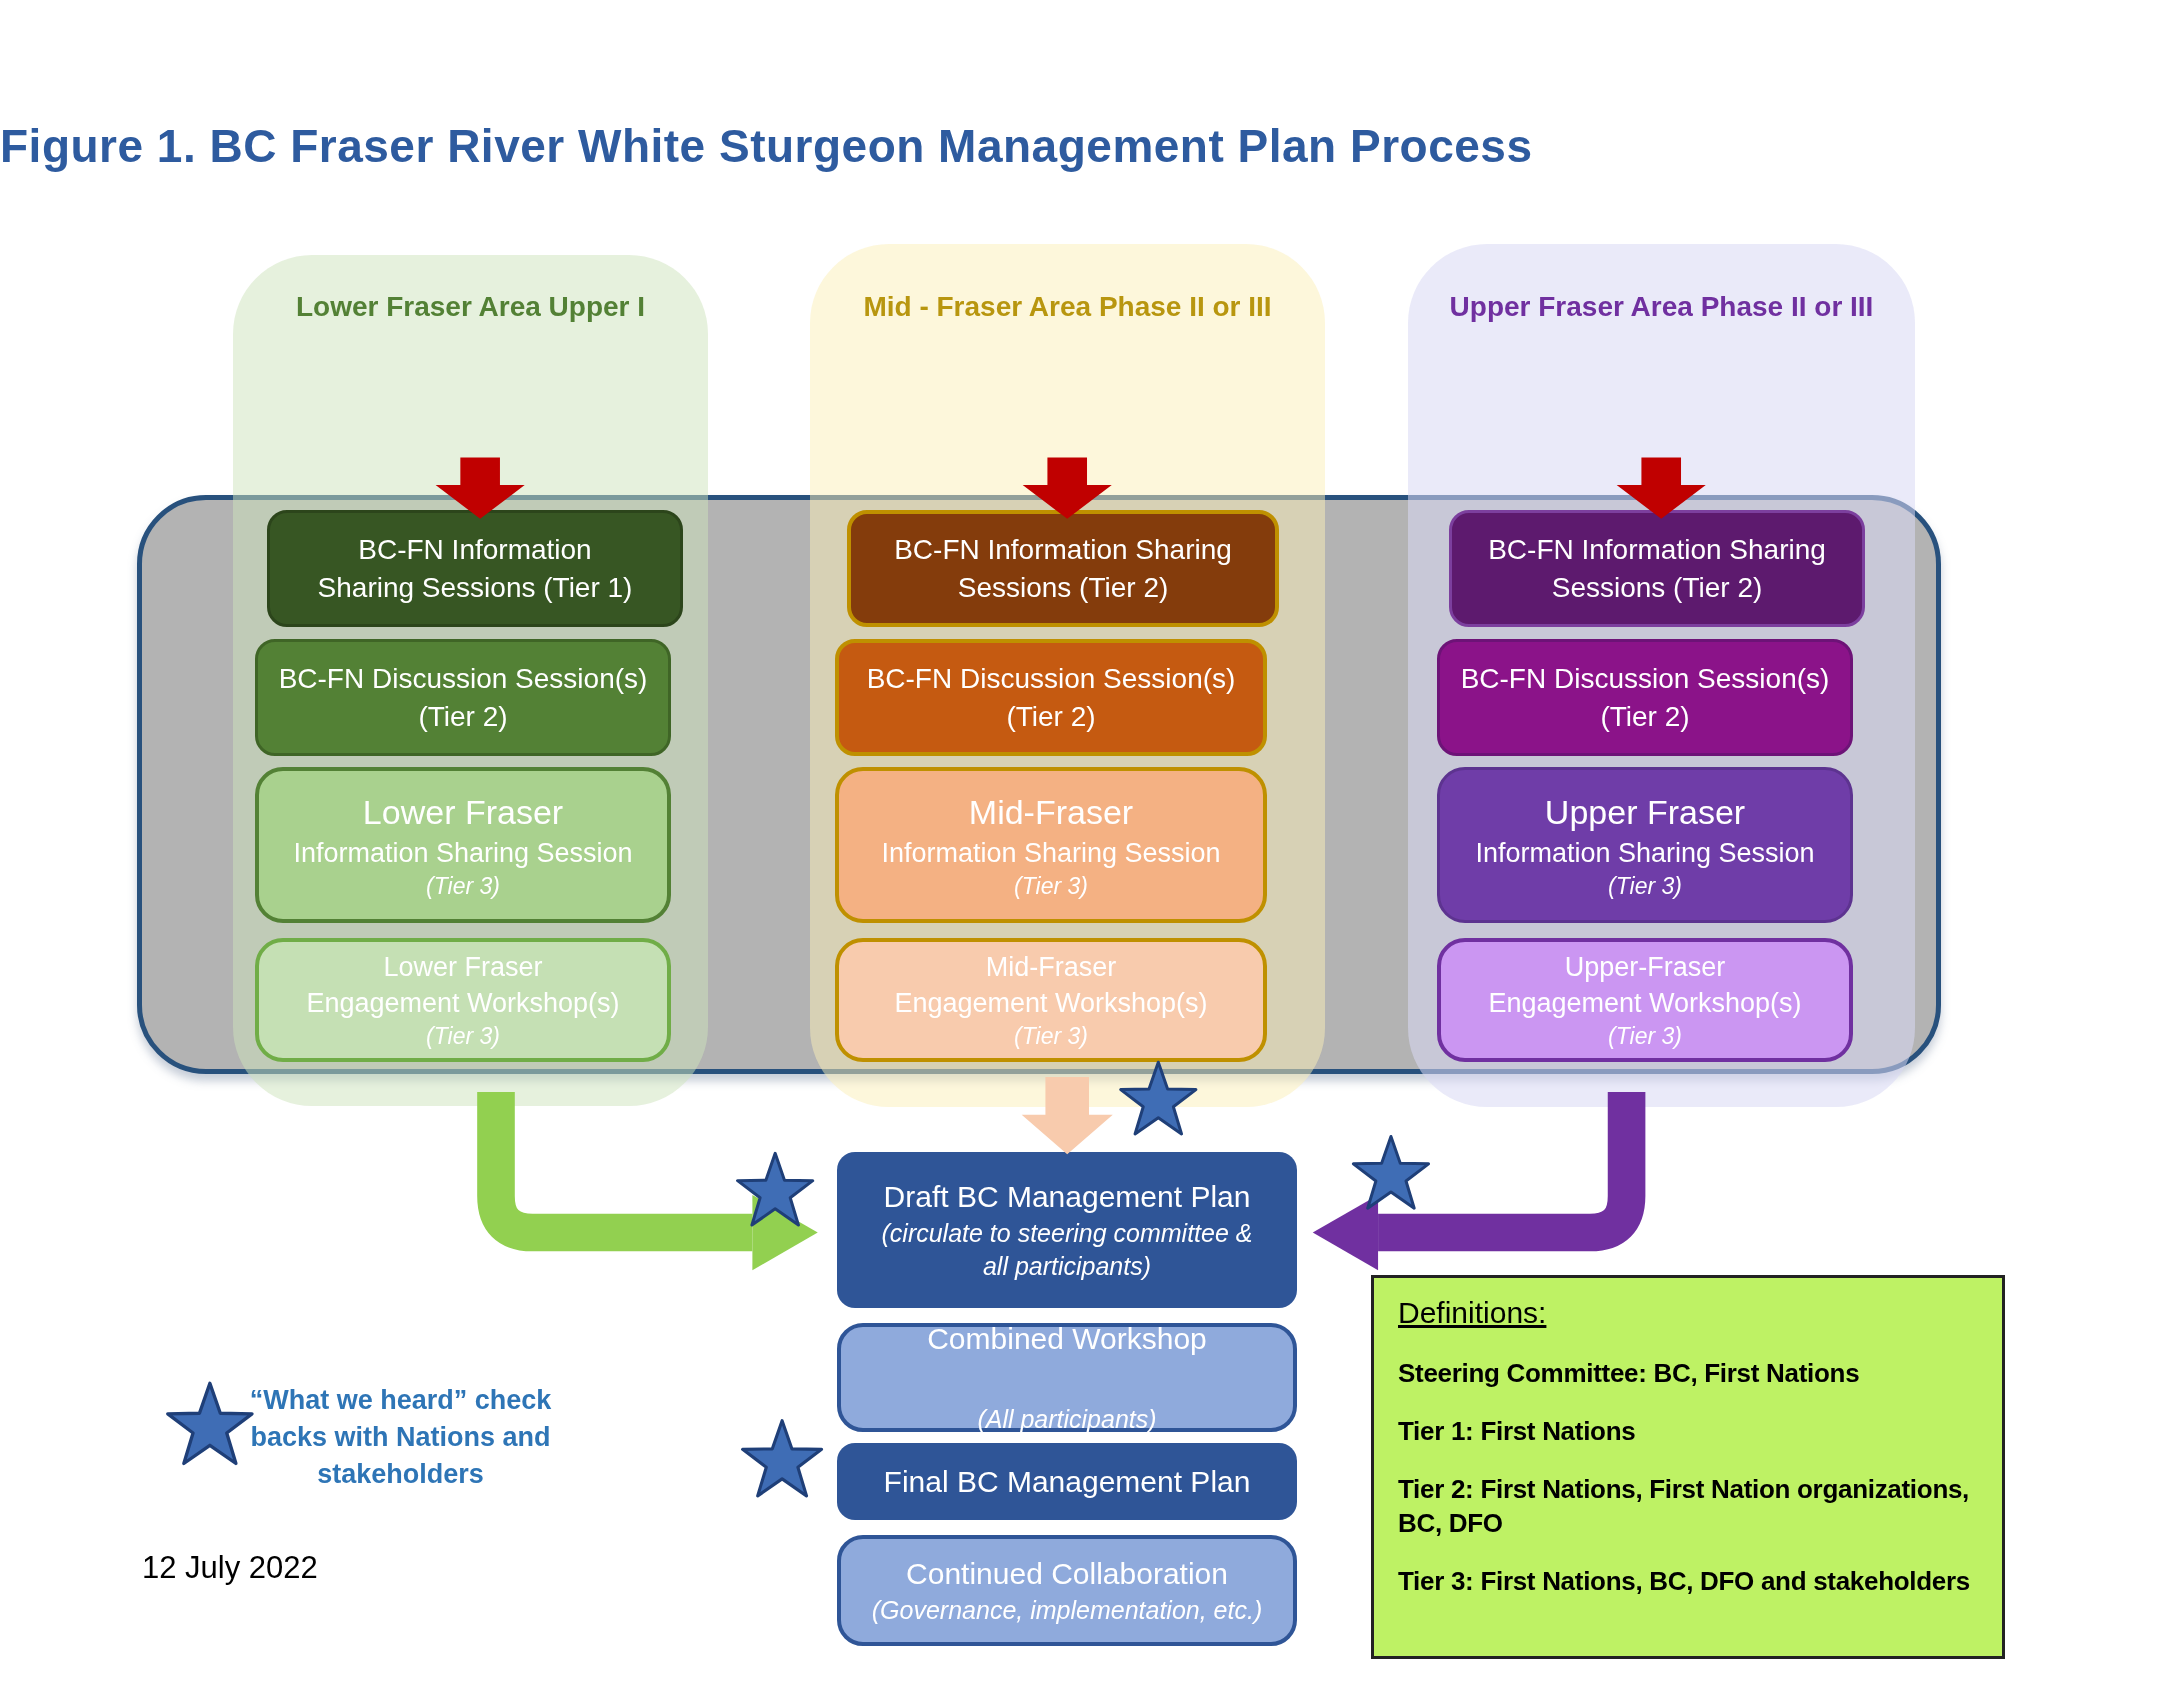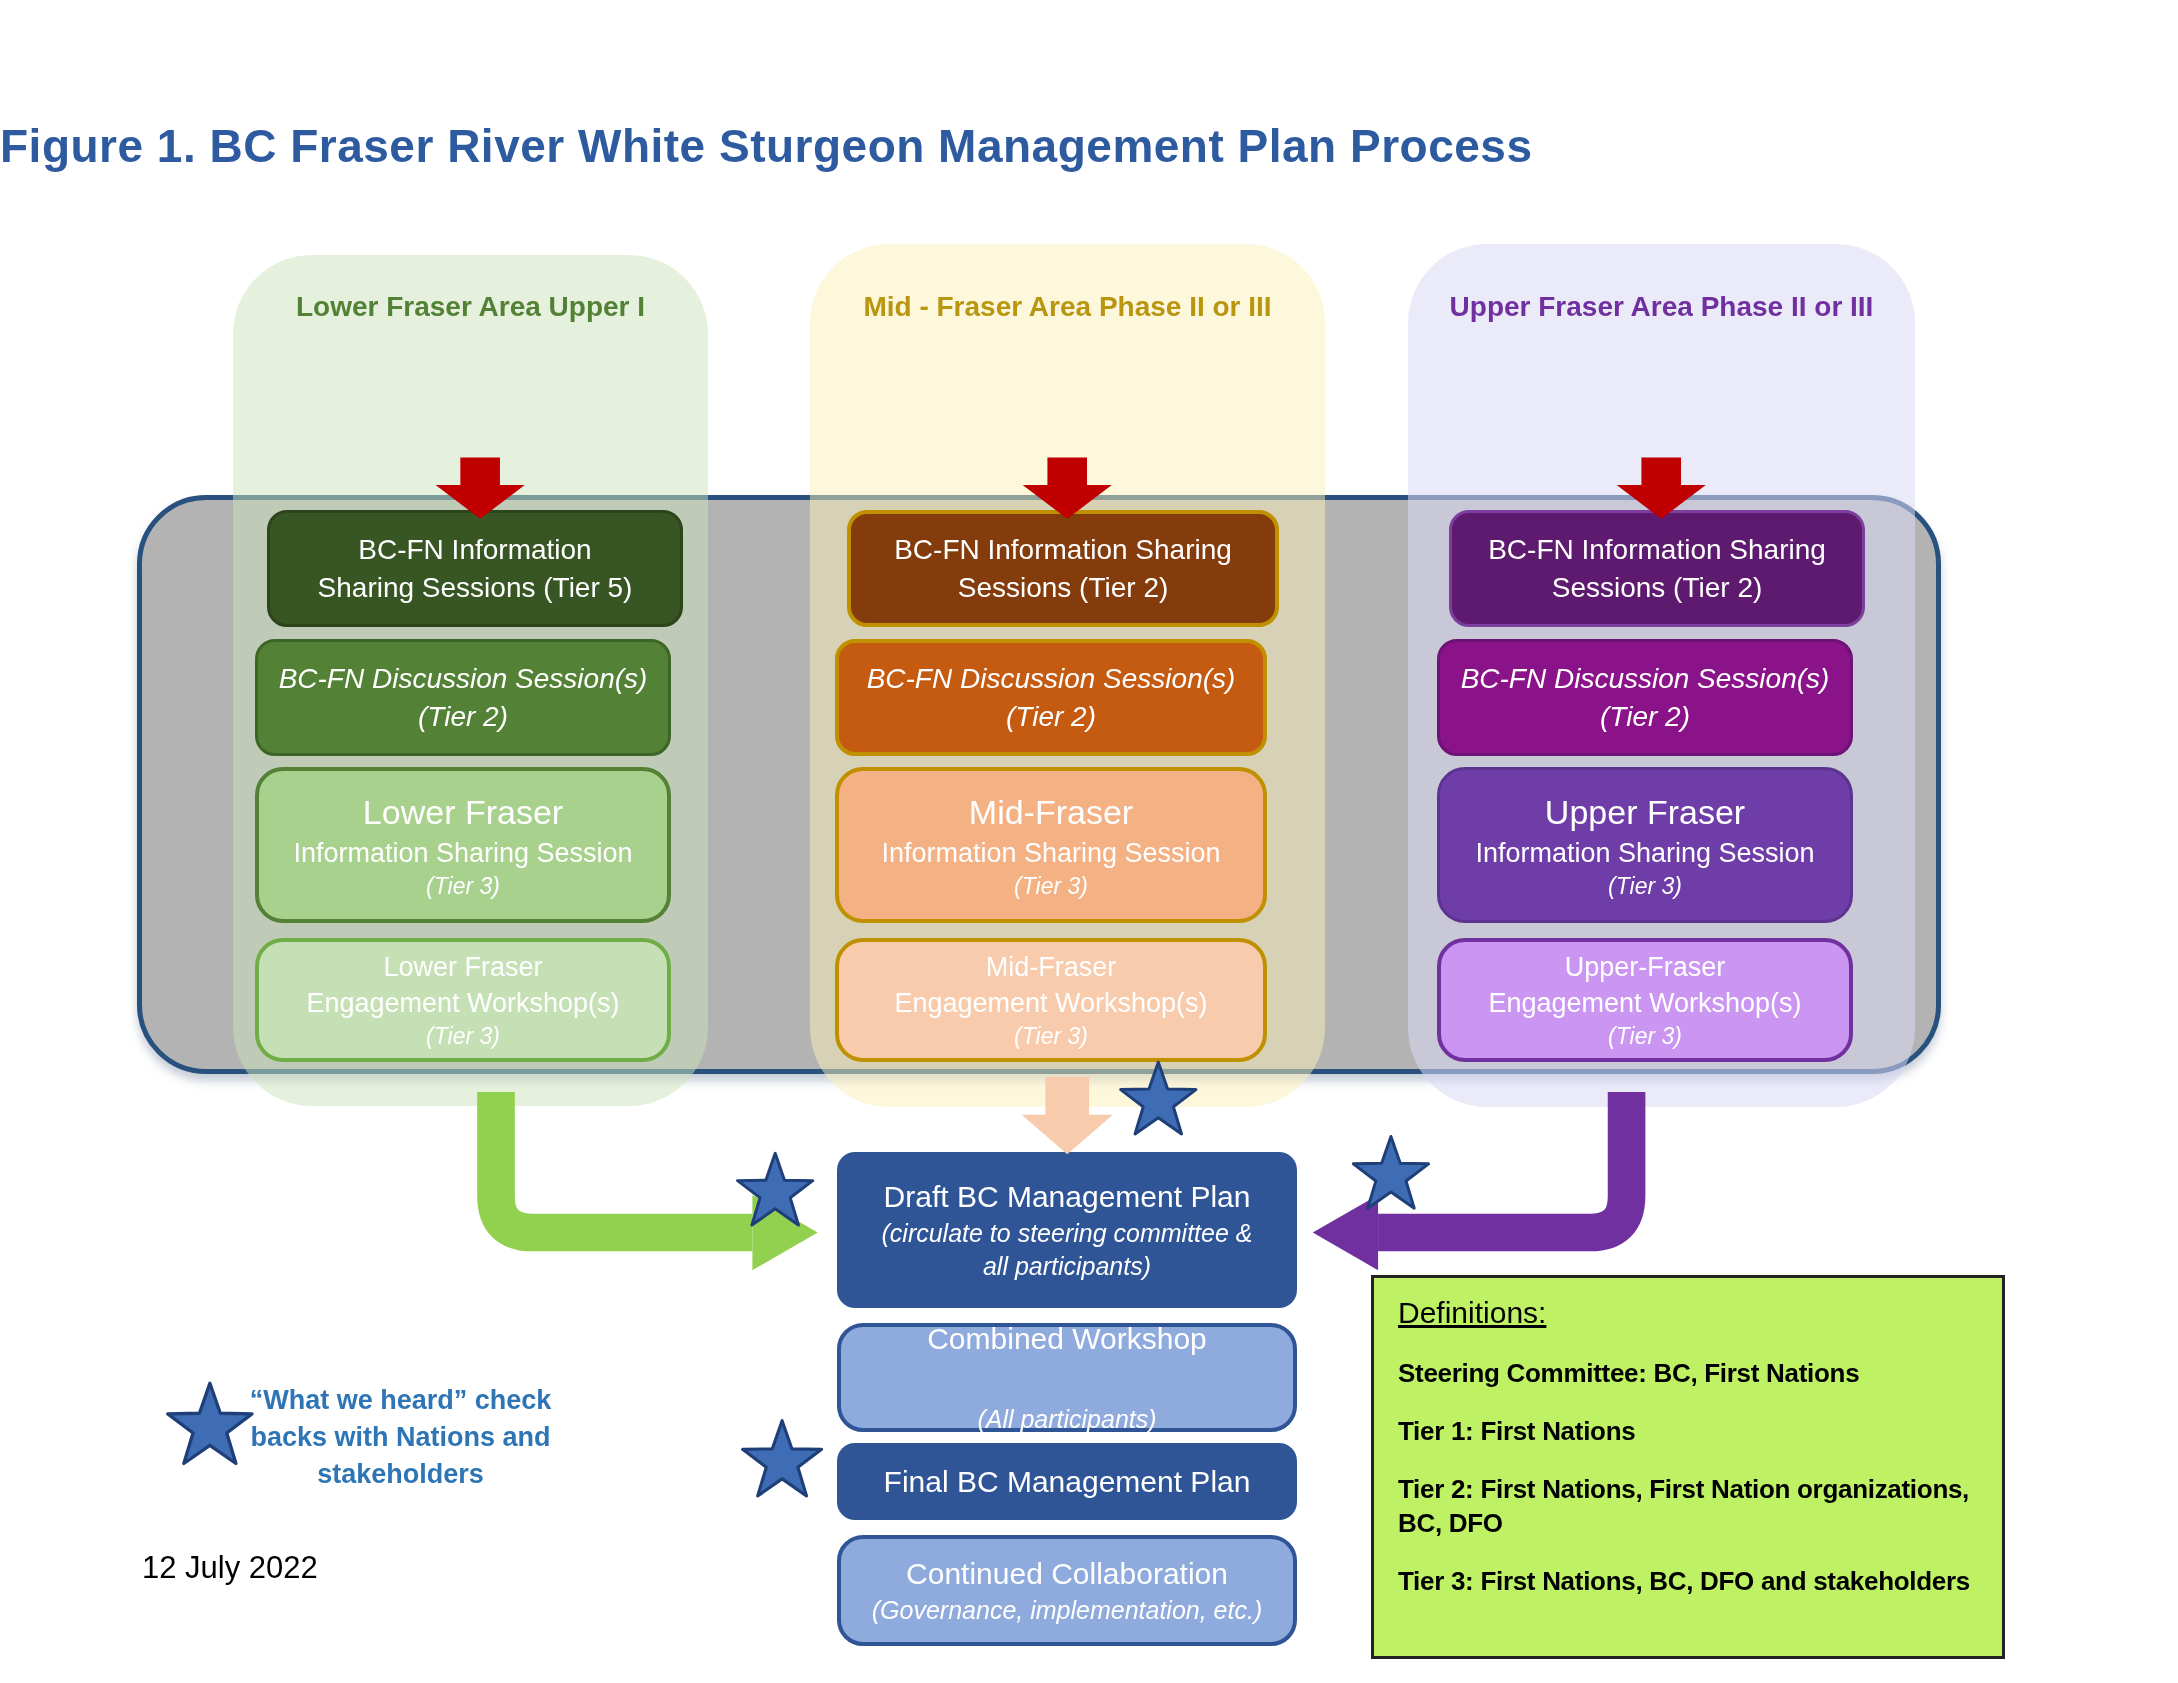--- a/index.html
+++ b/index.html
@@ -34,21 +34,21 @@
   }
   
   .box{
     position:absolute;display:flex;flex-direction:column;align-items:center;justify-content:center;
     text-align:center;color:#ffffff;box-sizing:border-box;padding:6px 14px;
   }
   .c1{left:255px;width:416px;}
   .c2{left:835px;width:432px;}
   .c3{left:1437px;width:416px;}
   .r1{top:510px;height:117px;border-radius:20px;margin-left:12px;}
-  .r2{top:639px;height:117px;border-radius:20px;font-style:italic;}
+  .r2{top:639px;height:117px;border-radius:20px;}
   .r3{top:767px;height:156px;border-radius:28px;}
   .r4{top:938px;height:124px;border-radius:28px;}
   .c1.r1{background:#375623;border:3px solid #2c451b;}
   .c1.r2{background:#538135;border:3px solid #3f6526;}
   .c1.r3{background:#a9d18e;border:4px solid #538135;}
   .c1.r4{background:#c5e0b4;border:4px solid #70ad47;}
   .c2.r1{background:#843c0c;border:4px solid #bf9000;}
   .c2.r2{background:#c55a11;border:4px solid #bf9000;}
   .c2.r3{background:#f4b183;border:4px solid #bf9000;}
   .c2.r4{background:#f8cbad;border:4px solid #bf9000;}
@@ -99,21 +99,21 @@
   <div class="colbg colbg2"></div>
   <div class="colbg colbg3"></div>
 
   <div class="colheader h1">Lower Fraser Area Upper I</div>
   <div class="colheader h2">Mid - Fraser Area Phase II or III</div>
   <div class="colheader h3">Upper Fraser Area Phase II or III</div>
 
 
   <div class="box c1 r1">
     <div class="ln">BC-FN Information</div>
-    <div class="ln">Sharing Sessions (Tier 5)</div>
+    <div class="ln">Sharing Sessions (Tier 1)</div>
   </div>
   <div class="box c1 r2">
     <div class="ln">BC-FN Discussion Session(s)</div>
     <div class="ln">(Tier 2)</div>
   </div>
   <div class="box c1 r3">
     <div class="t-title">Lower Fraser</div>
     <div class="t-sub">Information Sharing Session</div>
     <div class="t-tier">(Tier 3)</div>
   </div>

